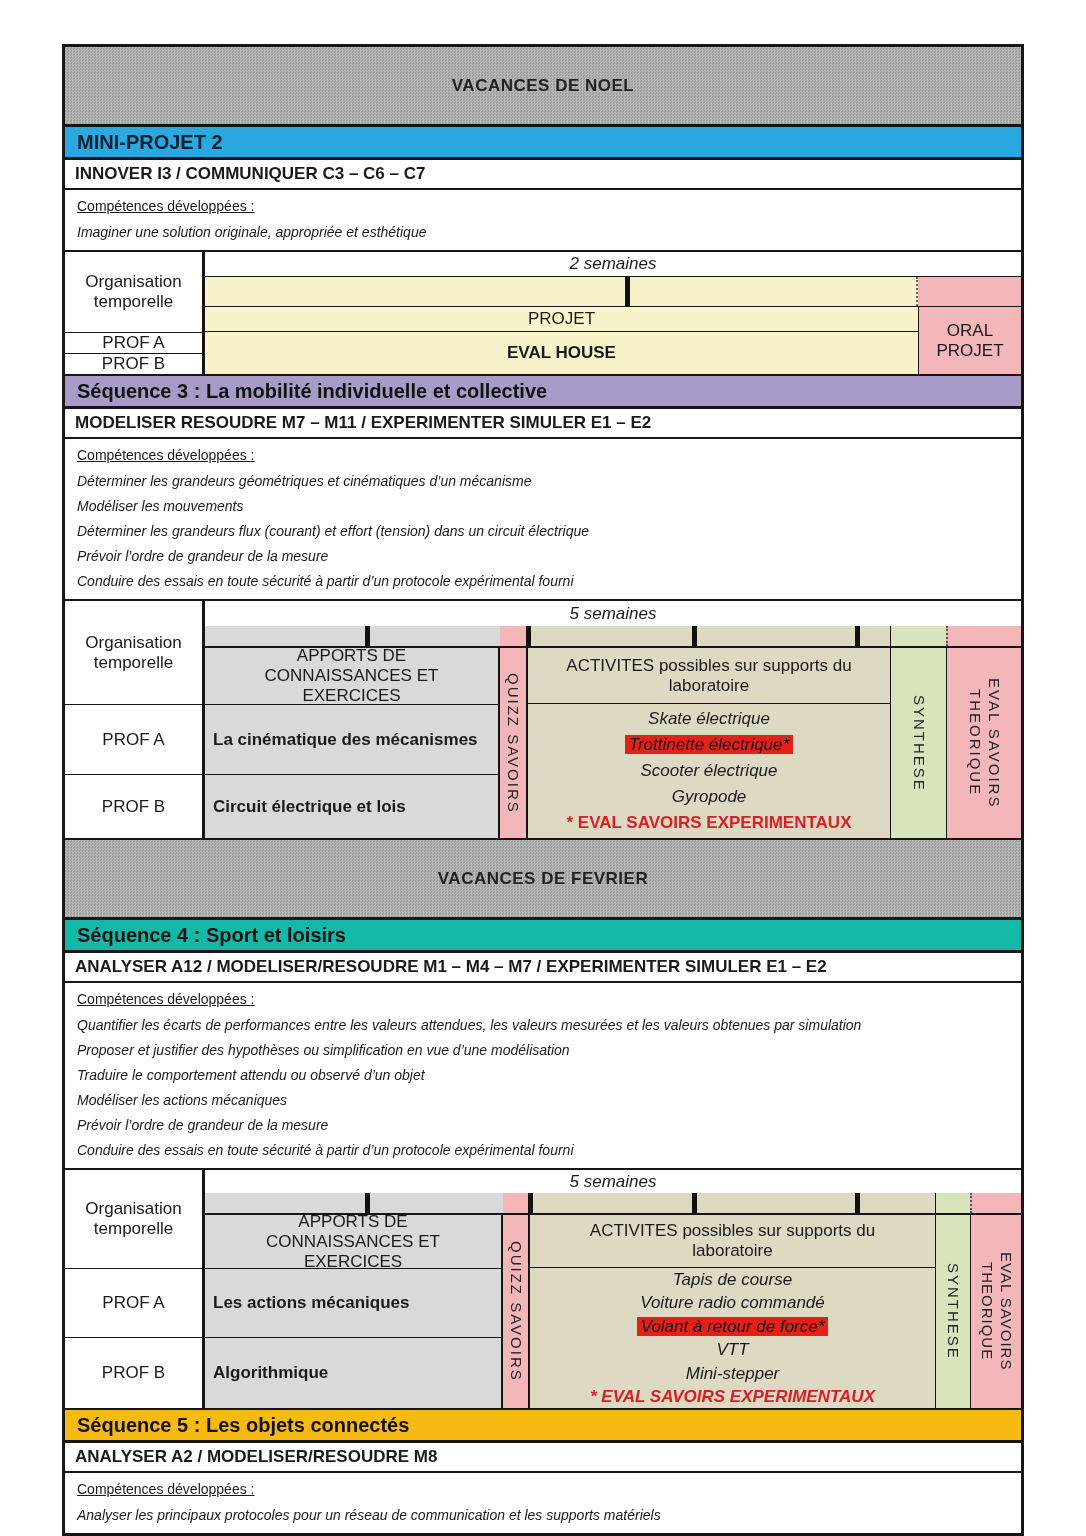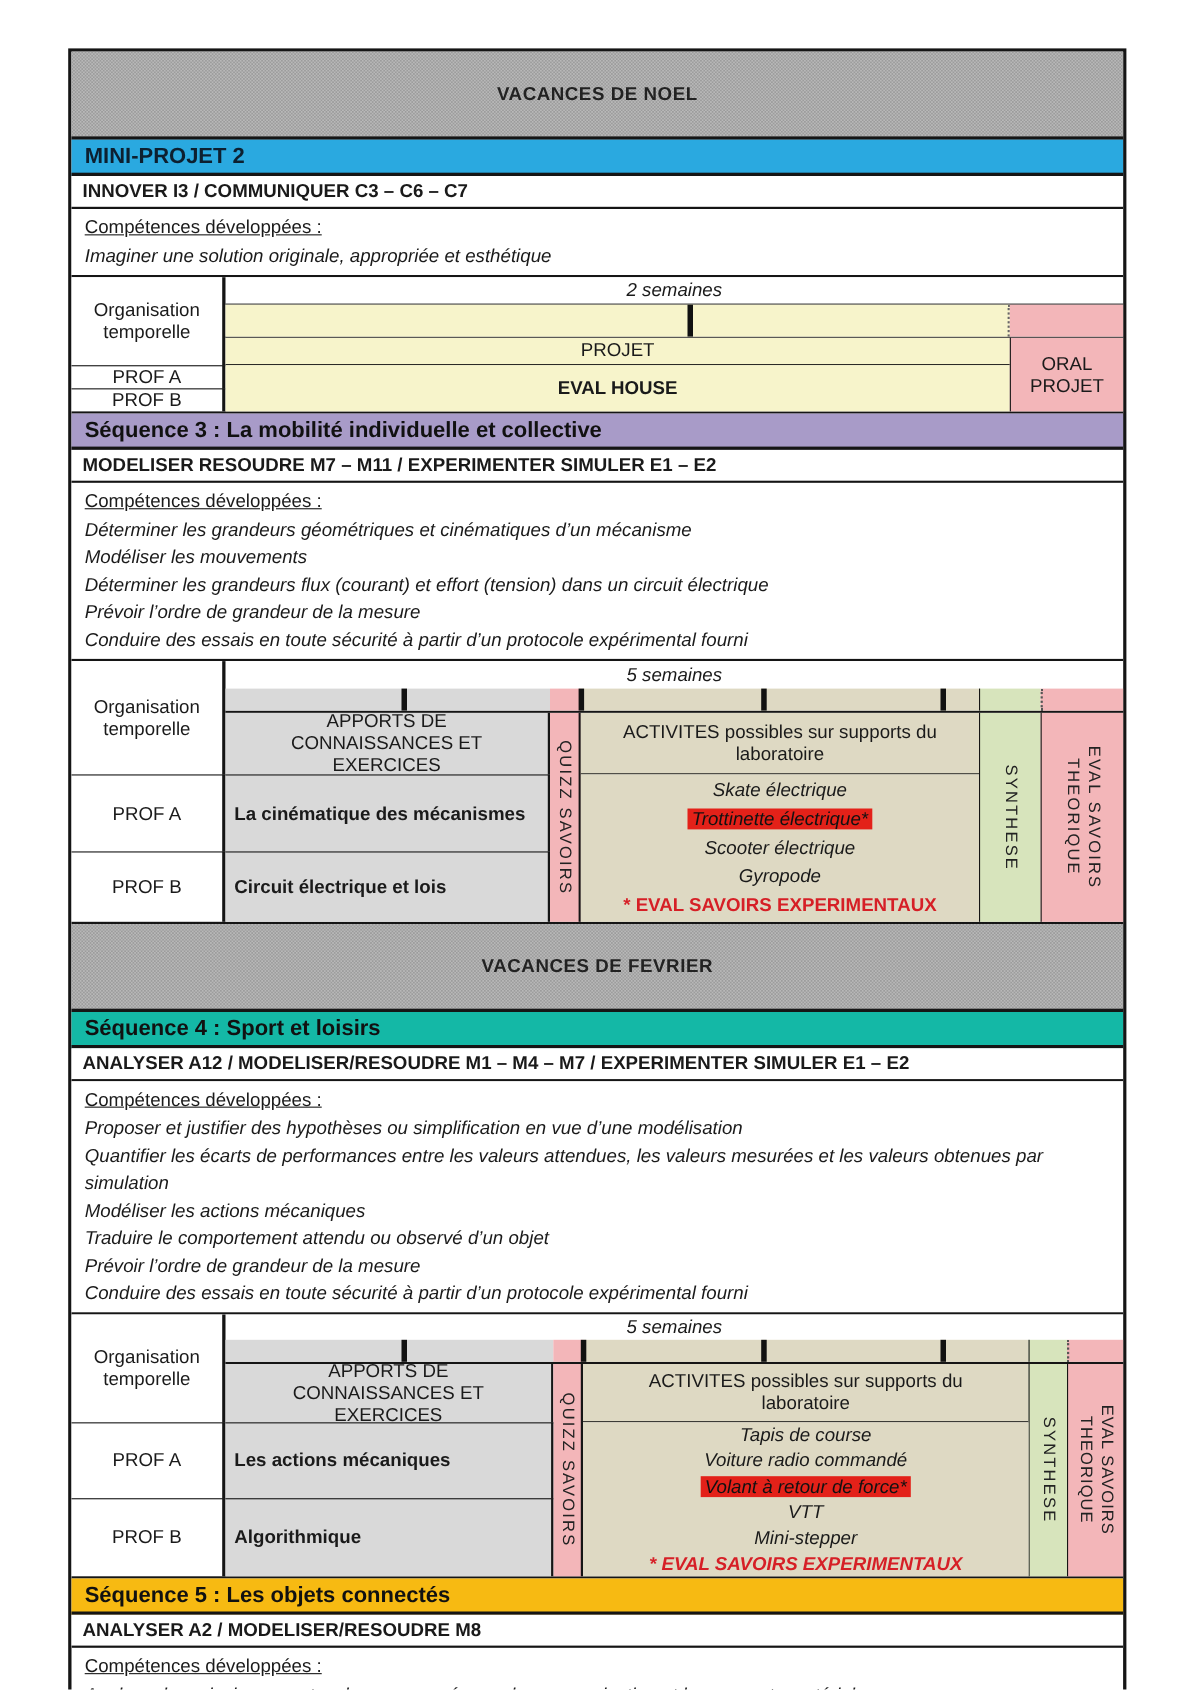--- a/index.html
+++ b/index.html
@@ -18,21 +18,21 @@
     font-weight:bold; font-size:17px; color:#222; letter-spacing:.5px;
   }
   .band { height:33px; display:flex; align-items:center; padding-left:12px;
           font-weight:bold; font-size:20px; color:#111; border-bottom:3px solid #151515; }
   .band.blue   { background:#2aa9e0; color:#0d2030; }
   .band.purple { background:#a89bc8; }
   .band.orange { background:#14b8a6; }
   .band.amber  { background:#f7ba12; }
   .skills { min-height:30px; display:flex; align-items:center; padding:3px 10px;
             font-weight:bold; font-size:17px; }
-  .comp { padding:3px 0 5px 12px; font-size:17px; }
+  .comp { padding:3px 0 5px 12px; font-size:14px; }
   .comp .lbl { text-decoration:underline; line-height:27px; display:inline-block; }
   .comp .line { font-style:italic; line-height:25px; padding-right:30px; }
 
   
   .grid { display:grid; width:100%; font-size:17px; }
   .t1 { grid-template-columns:140px 1fr 103px; grid-template-rows:25px 30px 25px 21px 21px; }
   .t3 { grid-template-columns:140px 295px 28px 362px 56px 1fr; grid-template-rows:25px 22px 56px 70px 64px; }
   .t4 { grid-template-columns:140px 298px 27px 405px 35px 1fr; grid-template-rows:23px 22px 53px 69px 71px; }
   .cell { display:flex; align-items:center; justify-content:center; text-align:center; }
   .left-col { border-right:3px solid #151515; }
@@ -192,24 +192,24 @@
   </div>
 
   <div class="band orange">
     <span>Séquence 4 : Sport et loisirs</span>
   </div>
   <div class="skills sec">
     <span>ANALYSER A12 / MODELISER/RESOUDRE M1 – M4  – M7 / EXPERIMENTER SIMULER E1 – E2</span>
   </div>
   <div class="comp sec">
     <div><span class="lbl">Compétences développées :</span></div>
+    <div class="line">Quantifier les écarts de performances entre les valeurs attendues, les valeurs mesurées et les valeurs obtenues par simulation</div>
     <div class="line">Proposer et justifier des hypothèses ou simplification en vue d’une modélisation</div>
-    <div class="line">Quantifier les écarts de performances entre les valeurs attendues, les valeurs mesurées et les valeurs obtenues par simulation</div>
+    <div class="line">Traduire le comportement attendu ou observé d’un objet</div>
     <div class="line">Modéliser les actions mécaniques</div>
-    <div class="line">Traduire le comportement attendu ou observé d’un objet</div>
     <div class="line">Prévoir l’ordre de grandeur de la mesure</div>
     <div class="line">Conduire des essais en toute sécurité à partir d’un protocole expérimental fourni</div>
   </div>
   <div class="grid t4 sec t4row">
     <div class="cell left-col" style="grid-column:1;grid-row:1/4;">
       <span style="display:inline-block;width:110px;">Organisation temporelle</span>
     </div>
     <div class="cell it" style="grid-column:2/7;grid-row:1;">
       <span>5 semaines</span>
     </div>

